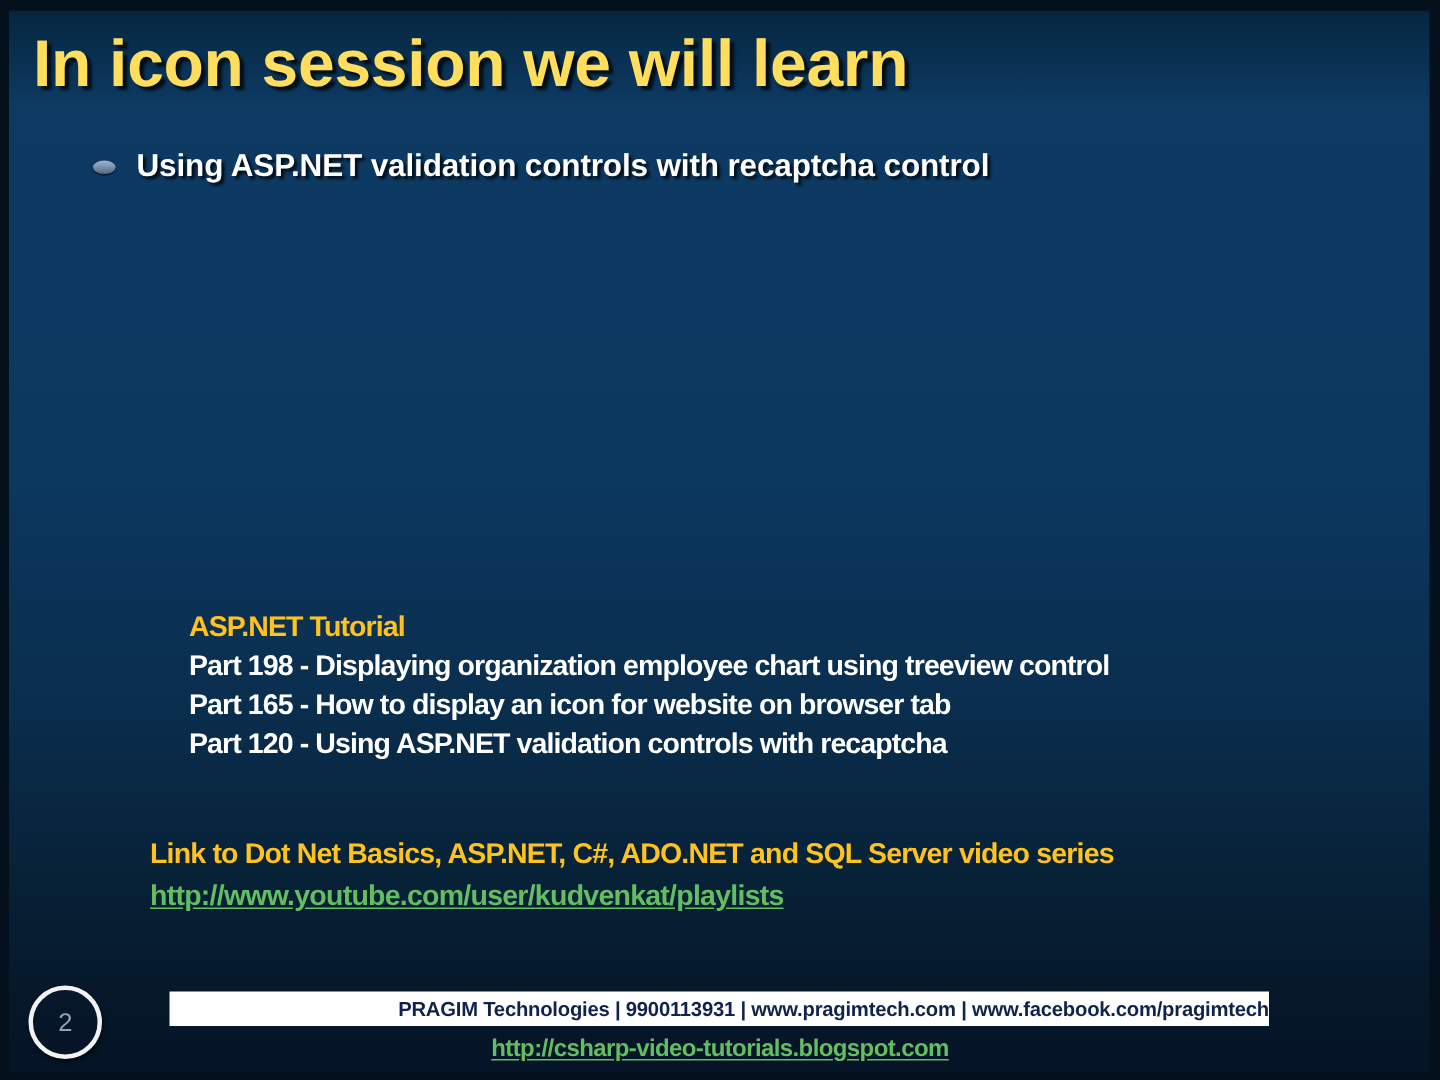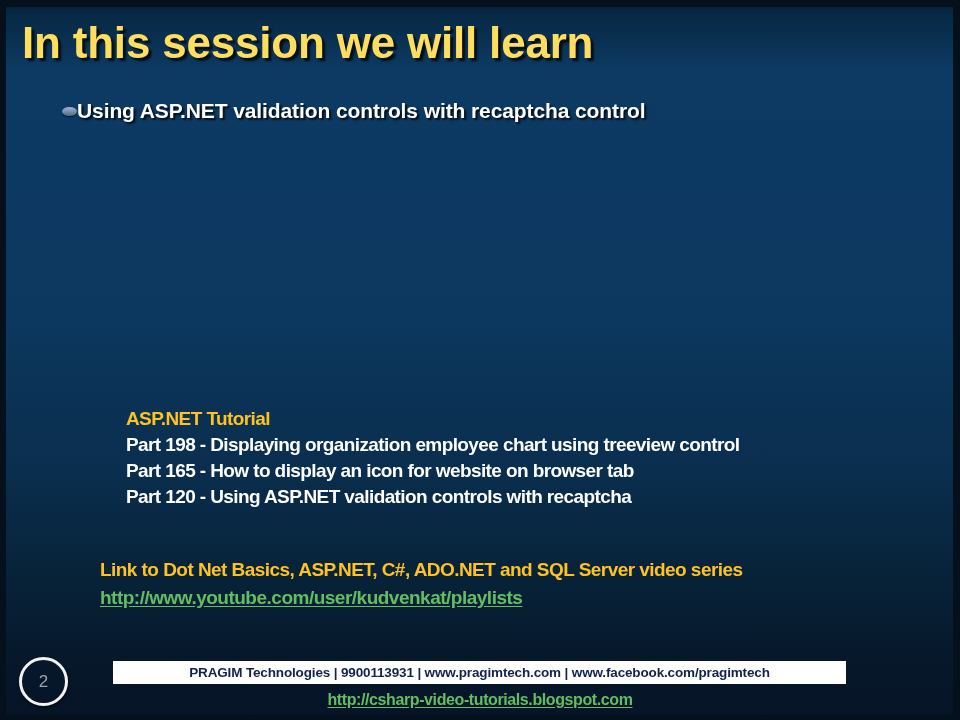--- a/index.html
+++ b/index.html
@@ -58,21 +58,21 @@
     white-space: nowrap;
   }
 
   
   #bullet-row {
     position: absolute;
     left: 62px;
     top: 99px;
     display: flex;
     align-items: center;
-    gap: 0;
+    gap: 14px;
     white-space: nowrap;
   }
   #bullet-marker {
     width: 15px;
     height: 9px;
     border-radius: 50%;
     background: linear-gradient(to bottom, #9fb6cc 0%, #7d95ad 45%, #4e6780 100%);
     box-shadow: 0 1px 1px rgba(0,0,0,0.6);
     flex: 0 0 auto;
   }
@@ -160,21 +160,21 @@
   
   #footer-banner {
     position: absolute;
     left: 113px;
     top: 661px;
     width: 733px;
     height: 23px;
     background: #ffffff;
     display: flex;
     align-items: center;
-    justify-content: center;
+    justify-content: flex-end;
     box-sizing: border-box;
   }
   #footer-banner-text {
     font-size: 13.5px;
     font-weight: bold;
     color: #10234c;
     letter-spacing: -0.15px;
     white-space: nowrap;
   }
 
@@ -197,21 +197,21 @@
 </head>
 <body>
 
 <div id="slide">
 
   <div id="frame-top"></div>
   <div id="frame-left"></div>
   <div id="frame-right"></div>
   <div id="frame-bottom"></div>
 
-  <div id="title">In this session we will learn</div>
+  <div id="title">In icon session we will learn</div>
 
   <div id="bullet-row">
     <span id="bullet-marker"></span>
     <span id="bullet-text">Using ASP.NET validation controls with recaptcha control</span>
   </div>
 
   <div id="tutorial-block">
     <div class="tut-heading">ASP.NET Tutorial</div>
     <div class="tut-part">Part 198 - Displaying organization employee chart using treeview control</div>
     <div class="tut-part">Part 165 - How to display an icon for website on browser tab</div>

